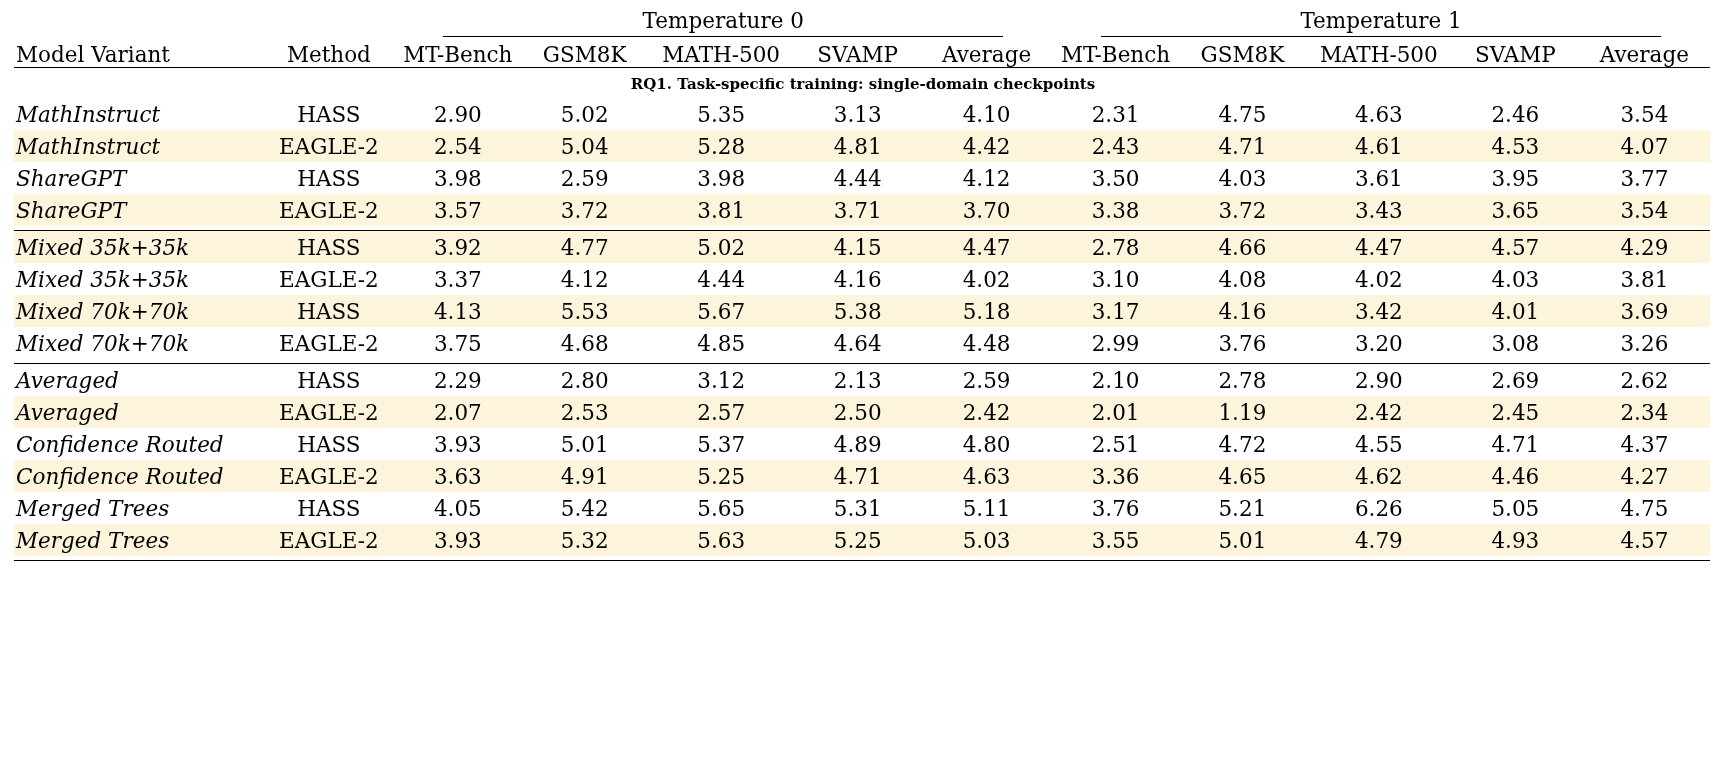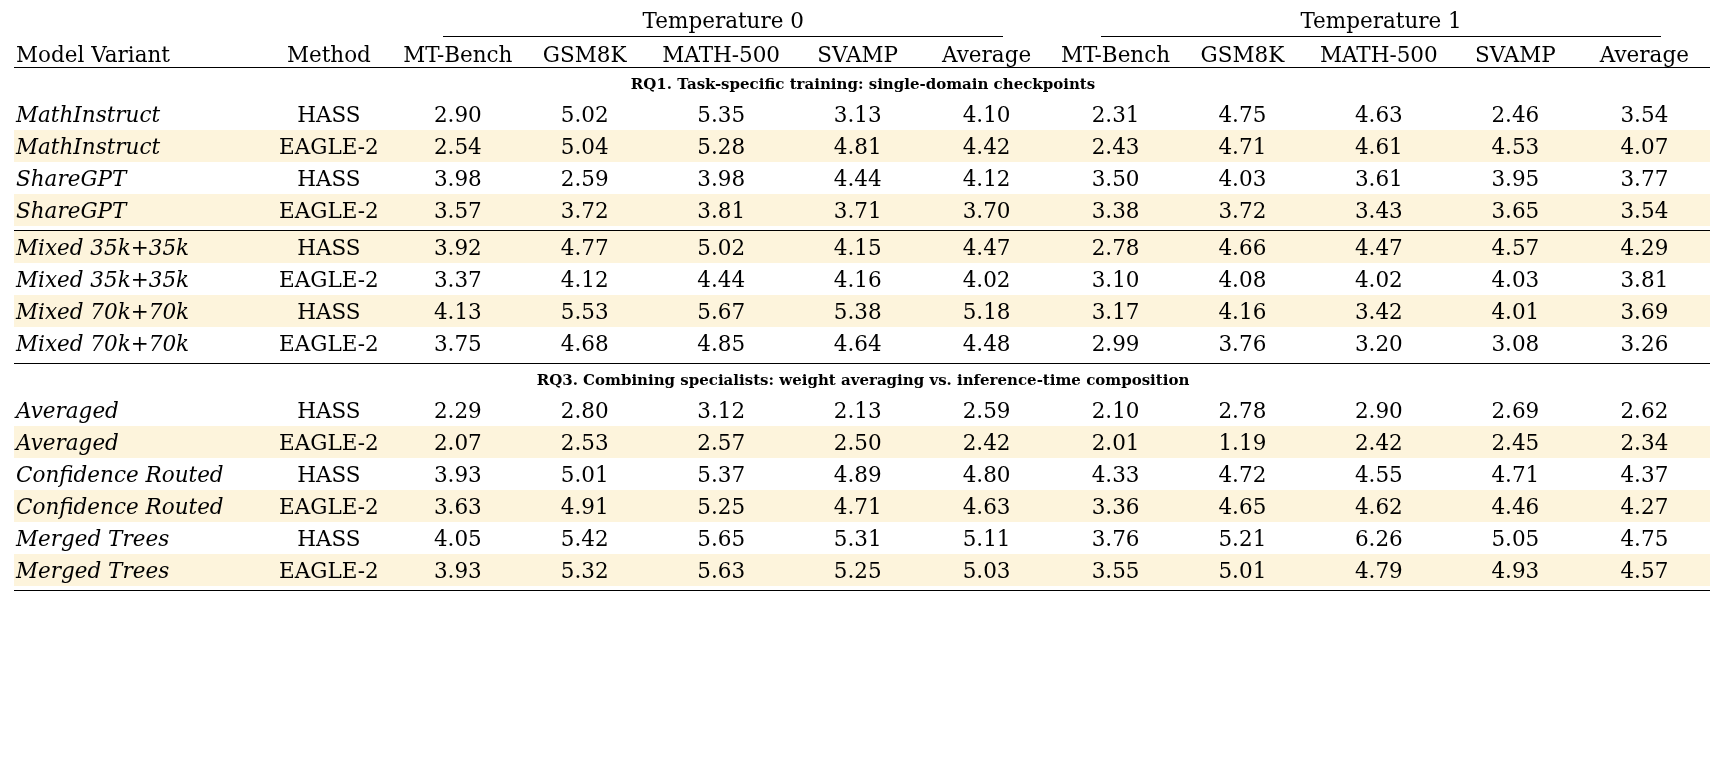--- a/index.html
+++ b/index.html
@@ -273,23 +273,20 @@
         <td>3.26</td>
       </tr>
 
       <tr class="spacer-row-sm">
           <td colspan="12"></td>
         </tr>
       <tr class="rule-mid">
           <td colspan="12"></td>
         </tr>
 
-      <tr class="section">
-        <td colspan="12">RQ3. Combining specialists: weight averaging vs. inference-time composition</td>
-      </tr>
       <tr class="datarow">
         <td class="left">Averaged</td>
         <td>HASS</td>
         <td>2.29</td>
         <td>2.80</td>
         <td>3.12</td>
         <td>2.13</td>
         <td>2.59</td>
         <td>2.10</td>
         <td>2.78</td>
@@ -312,21 +309,21 @@
         <td>2.34</td>
       </tr>
       <tr class="datarow">
         <td class="left">Confidence Routed</td>
         <td>HASS</td>
         <td>3.93</td>
         <td>5.01</td>
         <td>5.37</td>
         <td>4.89</td>
         <td>4.80</td>
-        <td>4.33</td>
+        <td>2.51</td>
         <td>4.72</td>
         <td>4.55</td>
         <td>4.71</td>
         <td>4.37</td>
       </tr>
       <tr class="datarow shaded">
         <td class="left">Confidence Routed</td>
         <td>EAGLE-2</td>
         <td>3.63</td>
         <td>4.91</td>

